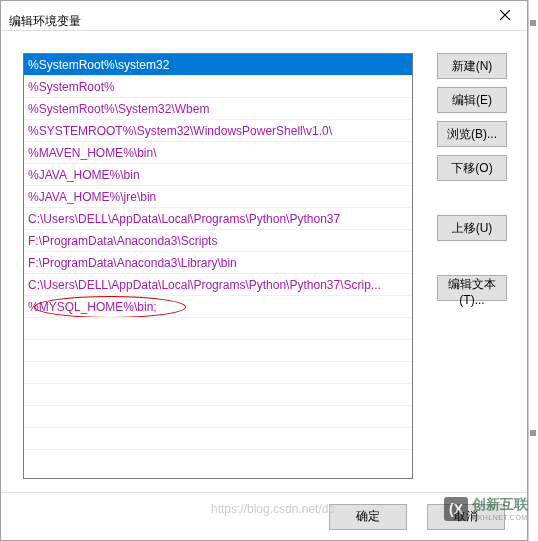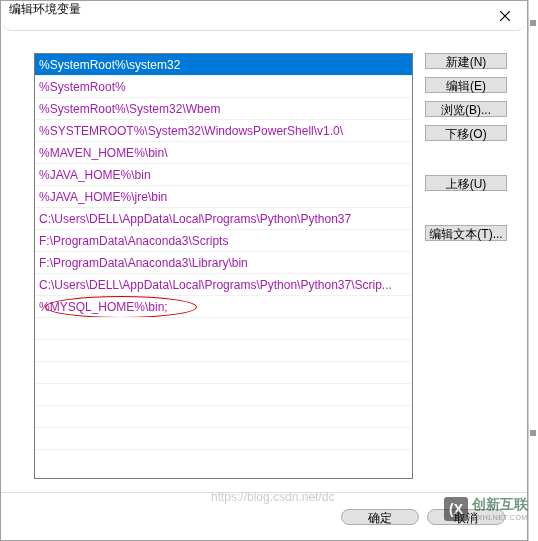--- a/index.html
+++ b/index.html
@@ -1,35 +1,35 @@
 <!DOCTYPE html>
 <html><head>
 <meta charset="utf-8">
 <style>
   * { box-sizing: border-box; margin: 0; padding: 0; font-family: "Microsoft YaHei", "Segoe UI", Tahoma, sans-serif; }
   body { background: #f0f0f0; width: 538px; height: 541px; overflow: hidden; position: relative; }
   .dialog { position: absolute; left: 0; top: 0; width: 528px; height: 541px; background: #fff; border: 1px solid #a0a0a0; box-shadow: 5px 0 5px rgba(0,0,0,0.1); }
-  .titlebar { height: 30px; display: flex; align-items: flex-start; padding-left: 8px; border-bottom: 1px solid #ddd; font-size: 12px; border-radius: 12px; }
+  .titlebar { height: 30px; display: flex; align-items: flex-end; padding-left: 8px; border-bottom: 1px solid #ddd; font-size: 12px; }
   .titlebar .spacer { flex: 1; }
   .close-btn { width: 45px; height: 30px; display: flex; align-items: center; justify-content: center; font-size: 14px; }
   .body { display: flex; padding: 22px 20px 10px 22px; gap: 12px; height: 458px; }
-  .listbox { flex: 1; border: 1px solid #7a7a7a; background: #fff; font-size: 12px; overflow: hidden; margin-left: 11px; }
+  .listbox { flex: 1; border: 1px solid #7a7a7a; background: #fff; font-size: 12px; overflow: hidden; }
   .row { height: 22px; line-height: 22px; padding: 0 4px; border-bottom: 1px solid #f0f0f0; white-space: nowrap; overflow: hidden; text-overflow: ellipsis; color: #a21caf; position: relative; }
   .row.selected { background: #0078d7; color: #fff; }
   .row.circled::after { content: ""; position: absolute; left: 10px; top: 0; width: 150px; height: 20px; border: 1px solid #c00; border-radius: 50%; pointer-events: none; }
   .btncol { width: 82px; display: flex; flex-direction: column; gap: 8px; }
-  .btn { height: 16px; font-size: 12px; background: #e1e1e1; border: 1px solid #adadad; cursor: pointer; }
+  .btn { height: 26px; font-size: 12px; background: #e1e1e1; border: 1px solid #adadad; cursor: pointer; margin-left: 12px; }
   .gap-lg { margin-top: 26px; }
   .footer { position: absolute; bottom: 0; left: 0; right: 0; height: 48px; border-top: 1px solid #ddd; display: flex; align-items: center; justify-content: flex-end; padding-right: 22px; gap: 8px; }
-  .footer .btn { width: 78px; border-radius: 8px; }
+  .footer .btn { width: 78px; }
   .watermark { position: absolute; right: 10px; bottom: 20px; display: flex; align-items: center; gap: 4px; opacity: 0.6; z-index: 10; }
   .watermark .wicon { width: 24px; height: 24px; background: #222; border-radius: 3px; display: flex; align-items: center; justify-content: center; color: #fff; font-size: 14px; font-weight: bold; }
   .watermark .wtext { font-size: 14px; font-weight: bold; color: #14532d; }
   .watermark .wsub { font-size: 7px; color: #666; letter-spacing: 0.5px; }
-  .faint-url { position: absolute; bottom: 36px; left: 210px; font-size: 12px; color: #ccc; z-index: 2; }
+  .faint-url { position: absolute; bottom: 24px; left: 210px; font-size: 12px; color: #ccc; z-index: 2; }
   .right-strip { position: absolute; right: 0; top: 0; width: 10px; height: 541px; background: #fff; border-left: 1px solid #ccc; }
   .right-strip .mark { position: absolute; right: 2px; width: 6px; height: 6px; background: #999; }
 </style>
 </head>
 <body>
 
 <div class="dialog">
   <div class="titlebar">
     <span>编辑环境变量</span>
     <span class="spacer"></span>

